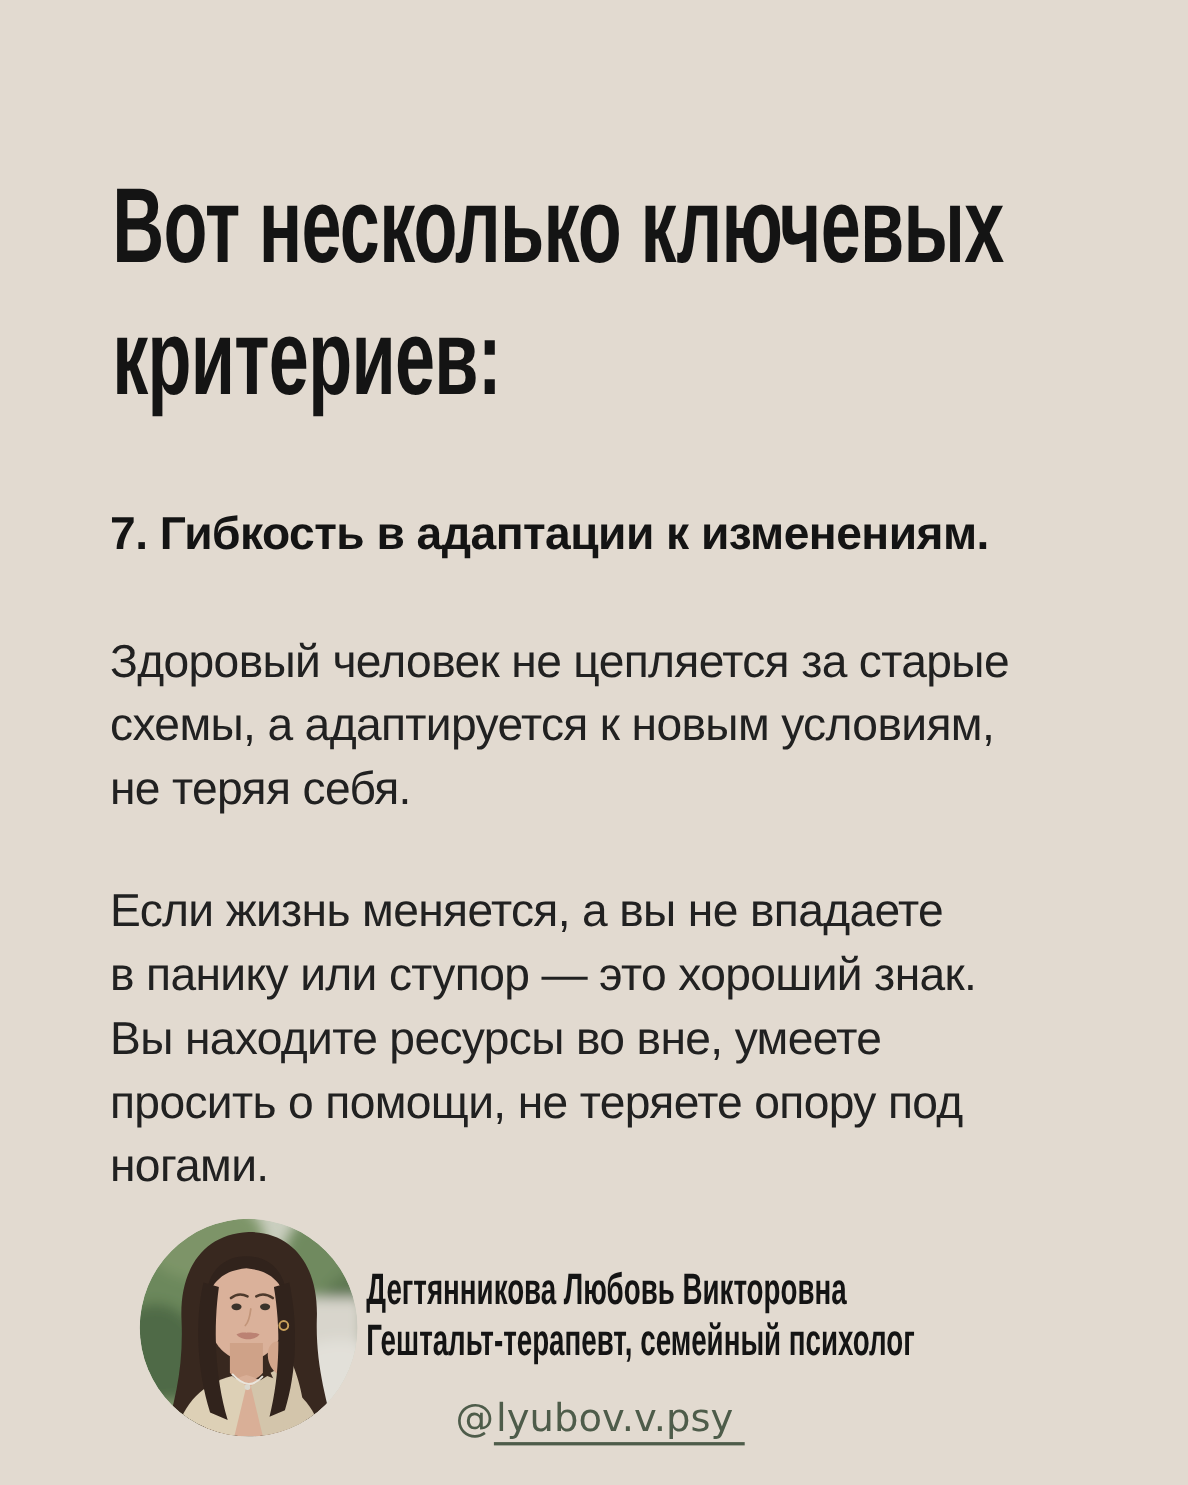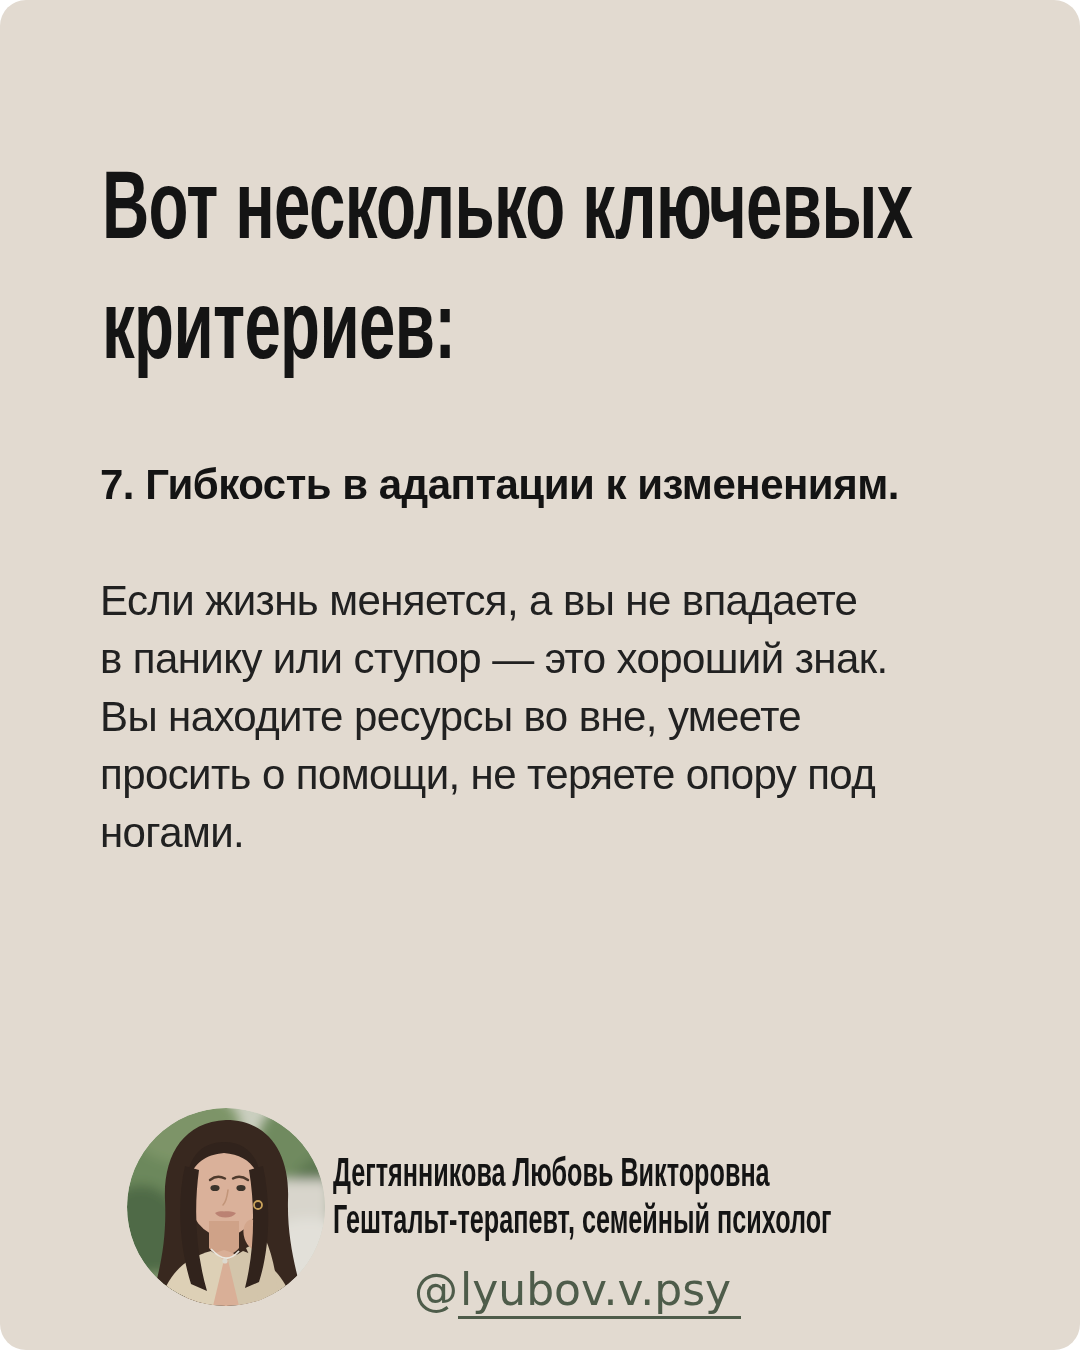--- a/index.html
+++ b/index.html
@@ -3,21 +3,20 @@
 <meta charset="utf-8">
 <style>
   html, body { margin: 0; padding: 0; }
   .canvas {
     position: relative;
     width: 1080px;
     height: 1350px;
     background: var(--background, #e2dad0);
     overflow: hidden;
     font-family: "Liberation Sans", sans-serif;
-    border-radius: 26px;
   }
   .heading {
     position: absolute;
     left: 102px;
     top: 145px;
     font-size: 97px;
     font-weight: 700;
     line-height: 120px;
     letter-spacing: -1px;
     color: var(--heading-text, #141414);
@@ -43,21 +42,21 @@
     width: 950px;
     font-size: 42px;
     line-height: 58px;
     letter-spacing: -0.6px;
     color: var(--body-text, #212121);
   }
   .bodytext p {
     margin: 0;
     white-space: pre-line;
   }
-  .bodytext p + p { margin-top: 32px; }
+  .bodytext p + p { margin-top: 53px; }
 
   .avatar {
     position: absolute;
     left: 127px;
     top: 1108px;
     width: 198px;
     height: 198px;
     border-radius: 50%;
     overflow: hidden;
   }
@@ -74,21 +73,21 @@
     transform: scaleX(0.63);
     transform-origin: 0 0;
     white-space: nowrap;
     letter-spacing: 0;
   }
   .handle {
     position: absolute;
     left: 414px;
     top: 1266px;
     font-family: "DejaVu Sans", sans-serif;
-    font-size: 44px;
+    font-size: 35px;
     line-height: 48px;
     color: var(--handle-green, #4e5c4a);
     white-space: nowrap;
     cursor: pointer;
   }
   .handle .handle-text {
     border-bottom: 3px solid var(--handle-green, #4e5c4a);
     padding: 0 10px 1px 2px;
   }
 </style>
@@ -98,20 +97,23 @@
 <div class="canvas">
 
   <div class="heading">
     <div>Вот несколько ключевых</div>
     <div>критериев:</div>
   </div>
 
   <div class="subheading">7. Гибкость в адаптации к изменениям.</div>
 
   <div class="bodytext">
+    <p>Здоровый человек не цепляется за старые
+схемы, а адаптируется к новым условиям,
+не теряя себя.</p>
     <p>Если жизнь меняется, а вы не впадаете
 в панику или ступор — это хороший знак.
 Вы находите ресурсы во вне, умеете
 просить о помощи, не теряете опору под
 ногами.</p>
   </div>
 
   <div class="avatar">
     <svg width="198" height="198" viewBox="0 0 198 198" xmlns="http://www.w3.org/2000/svg">
       <defs>

